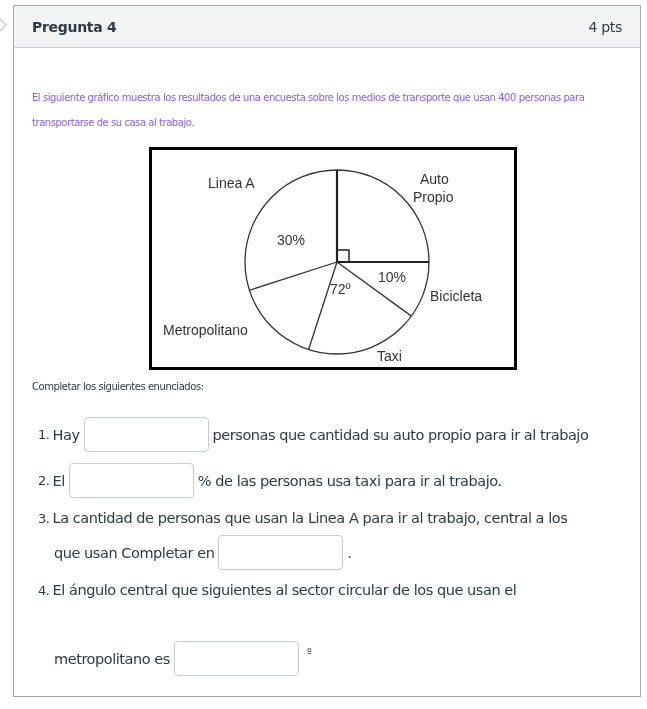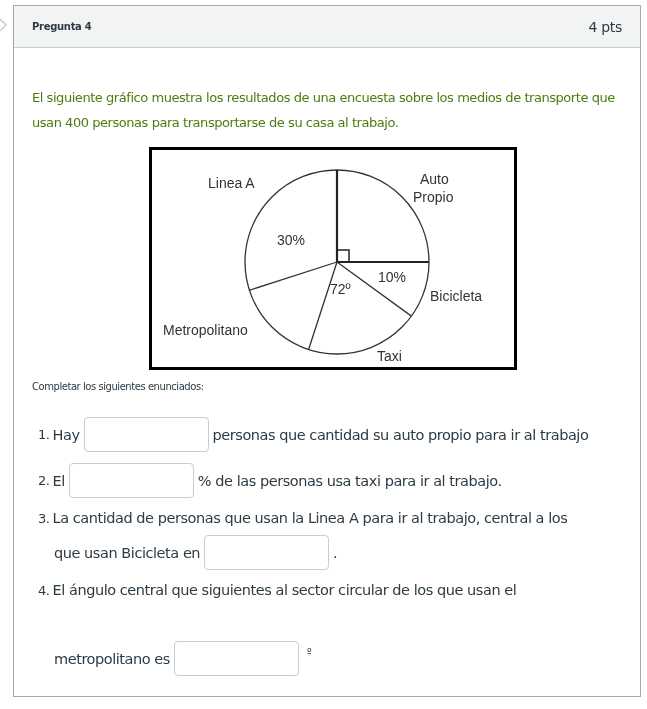--- a/index.html
+++ b/index.html
@@ -13,26 +13,26 @@
 
     .card {
       position: absolute; left: 13px; top: 5px; width: 628px; height: 692px;
       border: 1px solid #a8a8a8; background: #ffffff;
     }
     .card-header {
       height: 42px; background: #f2f3f3; border-bottom: 1px solid #c7cdd1;
       display: flex; align-items: center; justify-content: space-between;
       padding: 0 18px 0 18px;
     }
-    .q-title { font-size: 10px; font-weight: bold; color: #2d3b45; letter-spacing: -0.3px; }
+    .q-title { font-size: 14px; font-weight: bold; color: #2d3b45; letter-spacing: -0.3px; }
     .q-points { font-size: 14px; color: #2d3b45; letter-spacing: -0.3px; }
 
     .intro {
       position: absolute; left: 18px; top: 79px; width: 590px;
-      font-size: 13px; line-height: 25px; color: #4d7c0f; letter-spacing: -0.45px;
+      font-size: 10px; line-height: 25px; color: #8b5cf6; letter-spacing: -0.45px;
     }
 
     .chart-box {
       position: absolute; left: 135px; top: 141px; width: 368px; height: 223px;
       border: 3px solid #000000; background: #ffffff;
     }
     .chart-box svg { position: absolute; left: 0; top: 0; }
 
     .complete-label {
       position: absolute; left: 18px; top: 375px;
@@ -115,21 +115,21 @@
     <span>El</span>
     <input class="blank" type="text" value="" style="">
     <span>% de las personas usa taxi para ir al trabajo.</span>
   </div>
 
   <div class="item" style="top:504px;">
     <span class="num">3.</span>
     <span>La cantidad de personas que usan la Linea A para ir al trabajo, central a los</span>
   </div>
   <div class="item-cont" style="top:529px;">
-    <span>que usan Bicicleta en</span>
+    <span>que usan Completar en</span>
     <input class="blank" type="text" value="" style="">
     <span>.</span>
   </div>
 
   <div class="item" style="top:576px;">
     <span class="num">4.</span>
     <span>El ángulo central que siguientes al sector circular de los que usan el</span>
   </div>
   <div class="item-cont" style="top:635px;">
     <span>metropolitano es</span>

